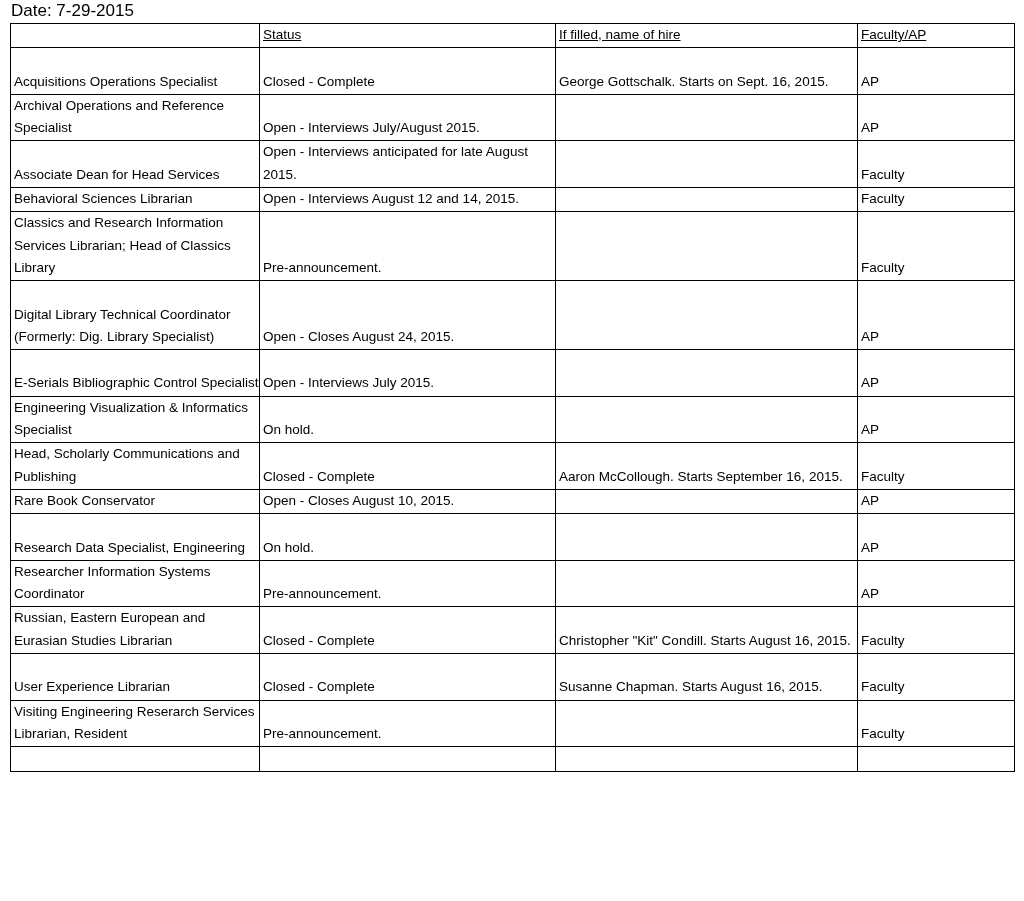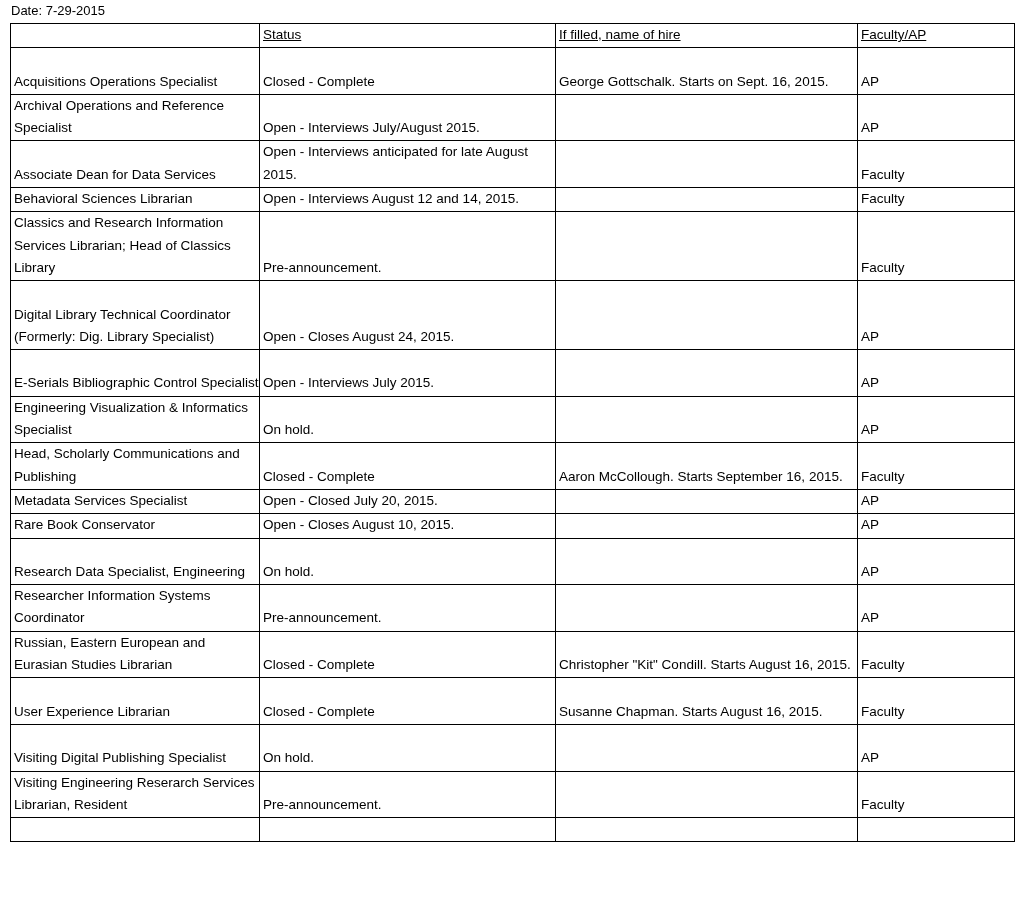--- a/index.html
+++ b/index.html
@@ -20,21 +20,21 @@
     width: 1024px;
     height: 901px;
     overflow: hidden;
   }
 
   
   #date-line {
     position: absolute;
     left: 11px;
     top: 2px;
-    font-size: 13px;
+    font-size: 17px;
     line-height: 18px;
     white-space: nowrap;
   }
 
   
   #hiring-table {
     position: absolute;
     left: 10px;
     top: 23px;
     width: 1004px;
@@ -138,21 +138,21 @@
             <span class="cell-text"></span>
           </td>
           <td>
             <span class="lead"></span>
             <span class="cell-text">AP</span>
           </td>
         </tr>
         <tr>
           <td>
             <span class="lead"></span>
-            <span class="cell-text">Associate Dean for Data Services</span>
+            <span class="cell-text">Associate Dean for Head Services</span>
           </td>
           <td>
             <span class="cell-text">Open - Interviews anticipated for late August 2015.</span>
           </td>
           <td>
             <span class="cell-text"></span>
           </td>
           <td>
             <span class="lead"></span>
             <span class="cell-text">Faculty</span>
@@ -252,34 +252,20 @@
             <span class="lead"></span>
             <span class="cell-text">Aaron McCollough. Starts September 16, 2015.</span>
           </td>
           <td>
             <span class="lead"></span>
             <span class="cell-text">Faculty</span>
           </td>
         </tr>
         <tr>
           <td>
-            <span class="cell-text">Metadata Services Specialist</span>
-          </td>
-          <td>
-            <span class="cell-text">Open - Closed July 20, 2015.</span>
-          </td>
-          <td>
-            <span class="cell-text"></span>
-          </td>
-          <td>
-            <span class="cell-text">AP</span>
-          </td>
-        </tr>
-        <tr>
-          <td>
             <span class="cell-text">Rare Book Conservator</span>
           </td>
           <td>
             <span class="cell-text">Open - Closes August 10, 2015.</span>
           </td>
           <td>
             <span class="cell-text"></span>
           </td>
           <td>
             <span class="cell-text">AP</span>
@@ -342,37 +328,20 @@
             <span class="lead"></span>
             <span class="cell-text">Closed - Complete</span>
           </td>
           <td>
             <span class="lead"></span>
             <span class="cell-text">Susanne Chapman. Starts August 16, 2015.</span>
           </td>
           <td>
             <span class="lead"></span>
             <span class="cell-text">Faculty</span>
-          </td>
-        </tr>
-        <tr>
-          <td>
-            <span class="lead"></span>
-            <span class="cell-text">Visiting Digital Publishing Specialist</span>
-          </td>
-          <td>
-            <span class="lead"></span>
-            <span class="cell-text">On hold.</span>
-          </td>
-          <td>
-            <span class="cell-text"></span>
-          </td>
-          <td>
-            <span class="lead"></span>
-            <span class="cell-text">AP</span>
           </td>
         </tr>
         <tr>
           <td>
             <span class="cell-text">Visiting Engineering Reserarch Services Librarian, Resident</span>
           </td>
           <td>
             <span class="lead"></span>
             <span class="cell-text">Pre-announcement.</span>
           </td>

